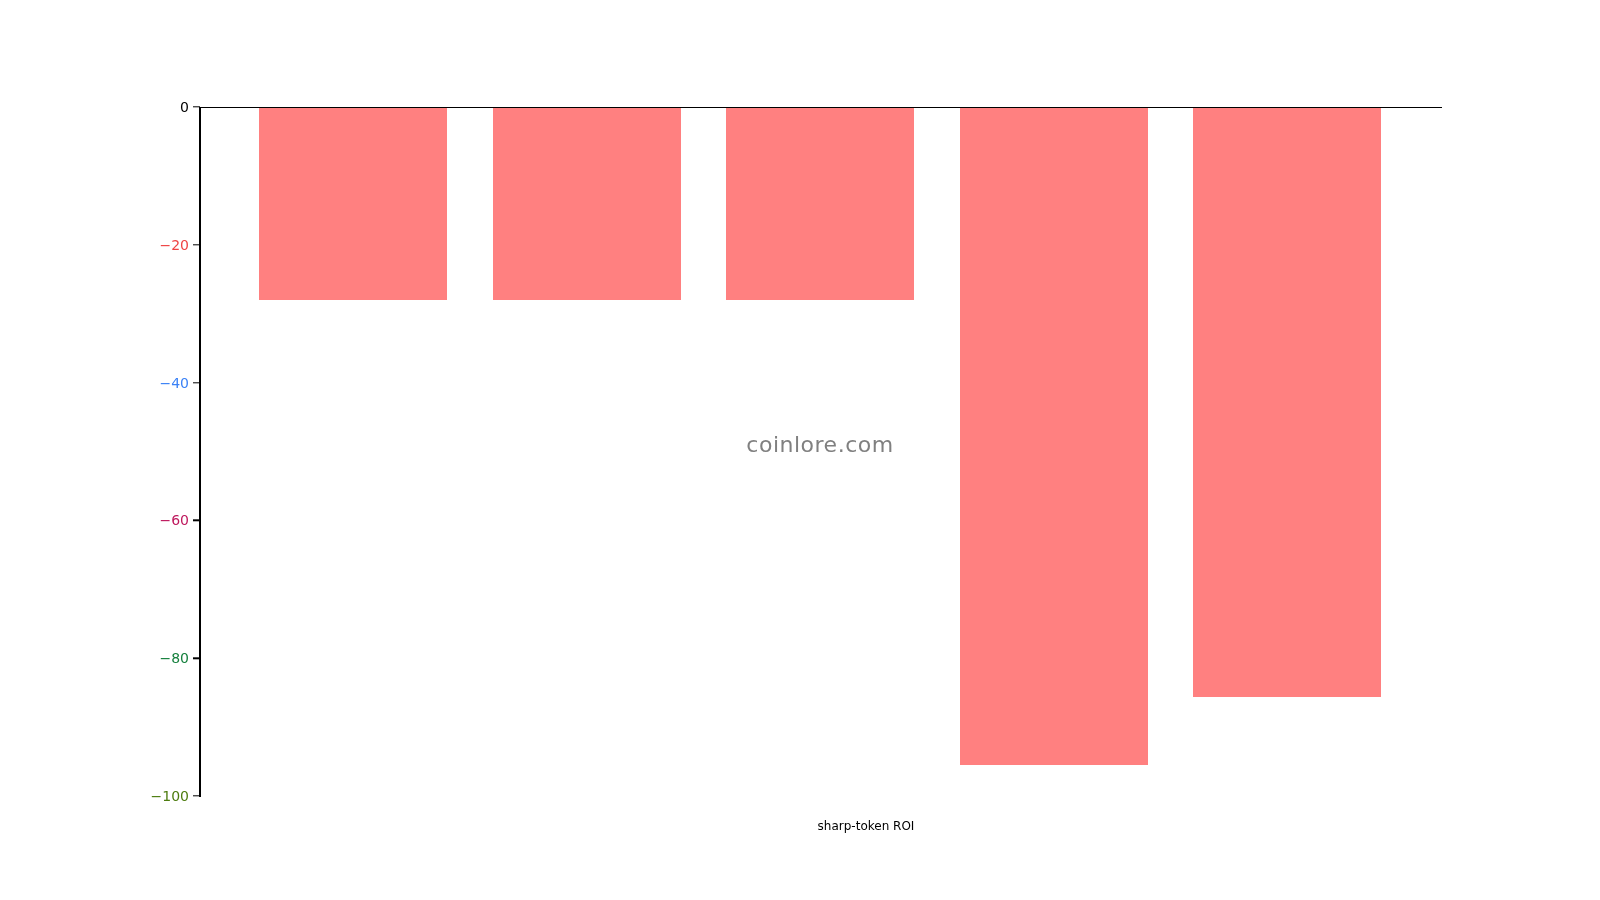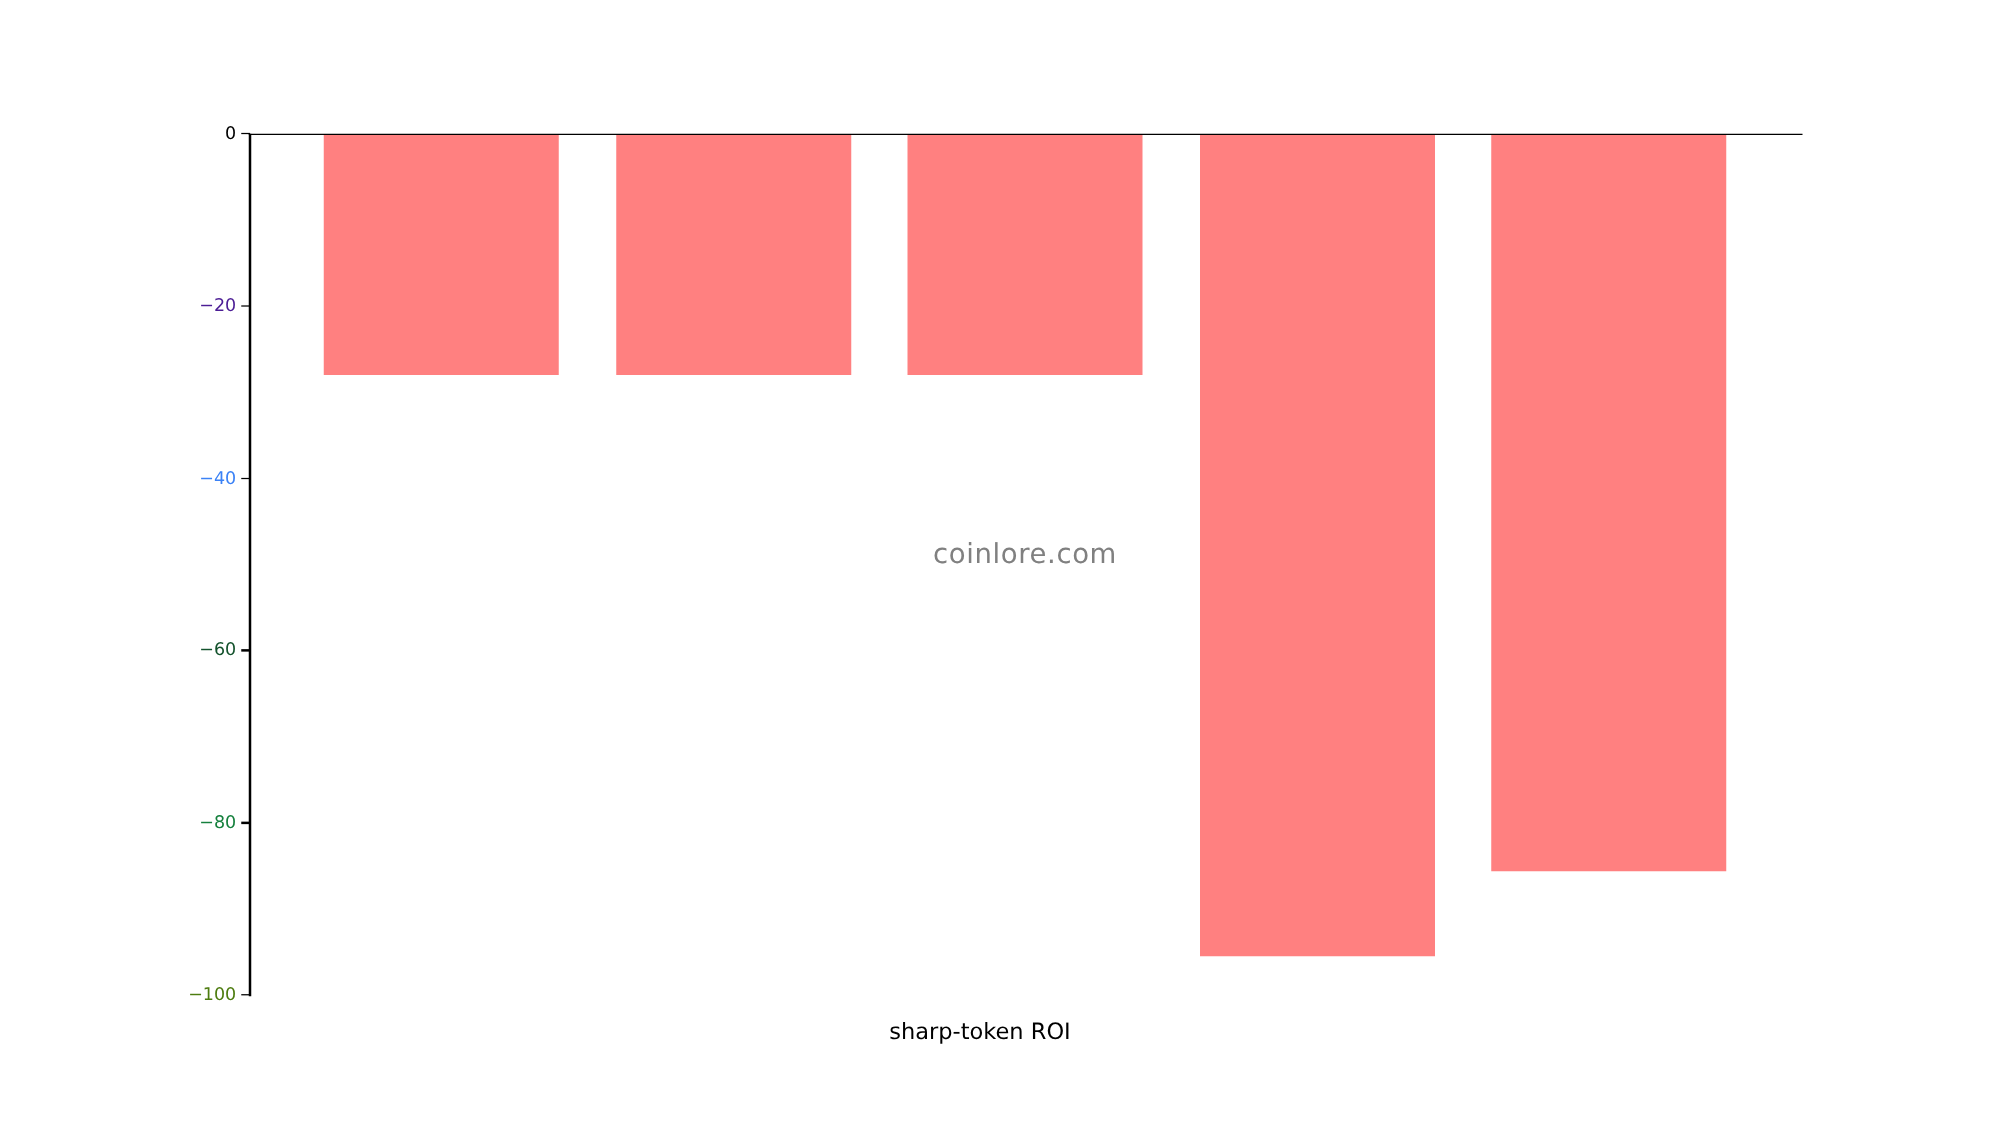--- a/index.html
+++ b/index.html
@@ -56,43 +56,43 @@
     position: absolute;
     left: 820px;
     top: 444px;
     transform: translate(-50%, -50%);
     font-size: 22px;
     letter-spacing: 0.5px;
     white-space: nowrap;
   }
   .xlabel {
     position: absolute;
-    left: 784px;
+    left: 866px;
     top: 826px;
     transform: translate(-50%, -50%);
-    font-size: 18px;
+    font-size: 12px;
     color: #000000;
     white-space: nowrap;
   }
 </style>
 </head>
 <body>
 
 <div class="canvas">
   <div class="spine-left"></div>
   <div class="zero-line"></div>
   <div id="yticks">
       <div class="ytick-mark" style="top: 107px; background: rgb(0, 0, 0);"></div>
       <div class="ytick-label" style="top: 107px; color: rgb(0, 0, 0);">0</div>
       <div class="ytick-mark" style="top: 244.8px; background: rgb(0, 0, 0);"></div>
-      <div class="ytick-label" style="top: 244.8px; color: #4c1d95;">−20</div>
+      <div class="ytick-label" style="top: 244.8px; color: #ef4444;">−20</div>
       <div class="ytick-mark" style="top: 382.6px; background: rgb(0, 0, 0);"></div>
       <div class="ytick-label" style="top: 382.6px; color: #3b82f6;">−40</div>
       <div class="ytick-mark" style="top: 520.4px; background: rgb(0, 0, 0);"></div>
-      <div class="ytick-label" style="top: 520.4px; color: #14532d;">−60</div>
+      <div class="ytick-label" style="top: 520.4px; color: #be185d;">−60</div>
       <div class="ytick-mark" style="top: 658.2px; background: rgb(0, 0, 0);"></div>
       <div class="ytick-label" style="top: 658.2px; color: #15803d;">−80</div>
       <div class="ytick-mark" style="top: 796px; background: rgb(0, 0, 0);"></div>
       <div class="ytick-label" style="top: 796px; color: #4d7c0f;">−100</div>
     </div>
   <div id="bars">
       <div class="bar" style="left: 259.25px; width: 188px; height: 192.92px; background: rgb(255, 128, 128);"></div>
       <div class="bar" style="left: 492.75px; width: 188px; height: 192.92px; background: rgb(255, 128, 128);"></div>
       <div class="bar" style="left: 726.25px; width: 188px; height: 192.92px; background: rgb(255, 128, 128);"></div>
       <div class="bar" style="left: 959.75px; width: 188px; height: 657.995px; background: rgb(255, 128, 128);"></div>

